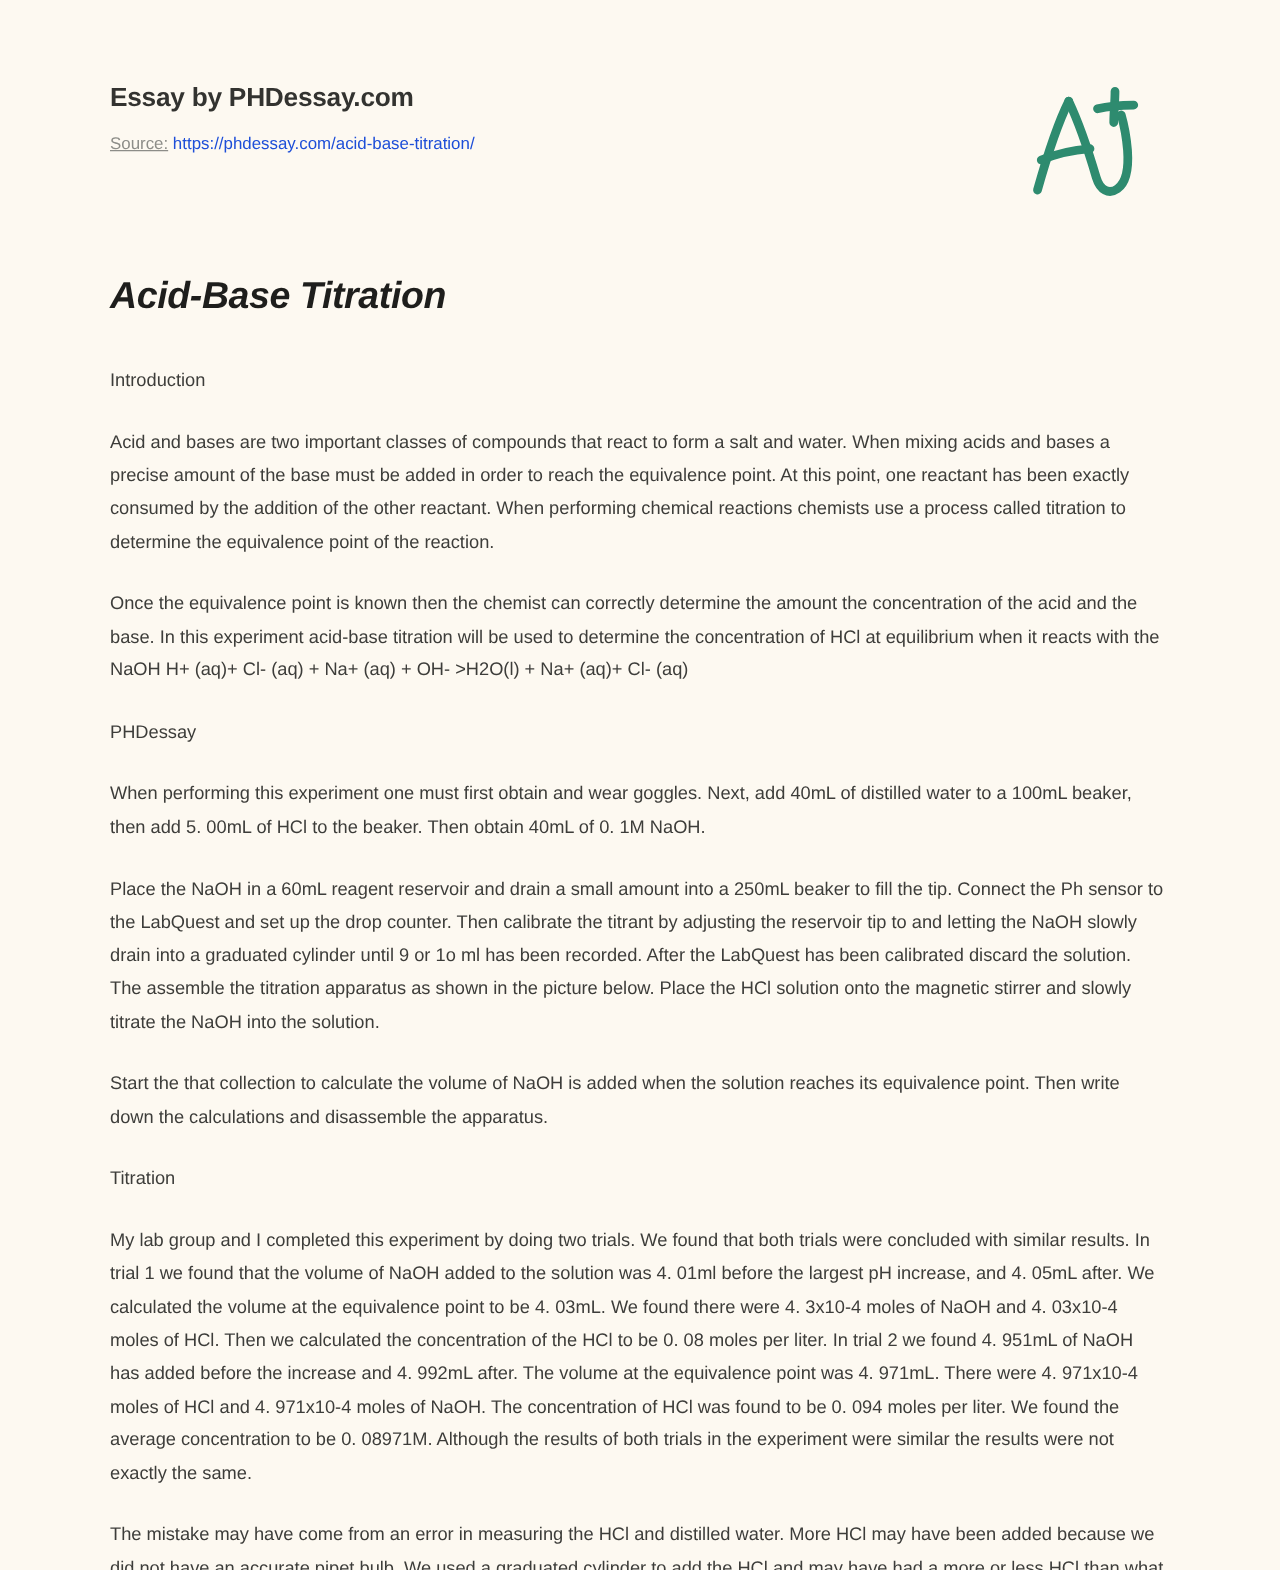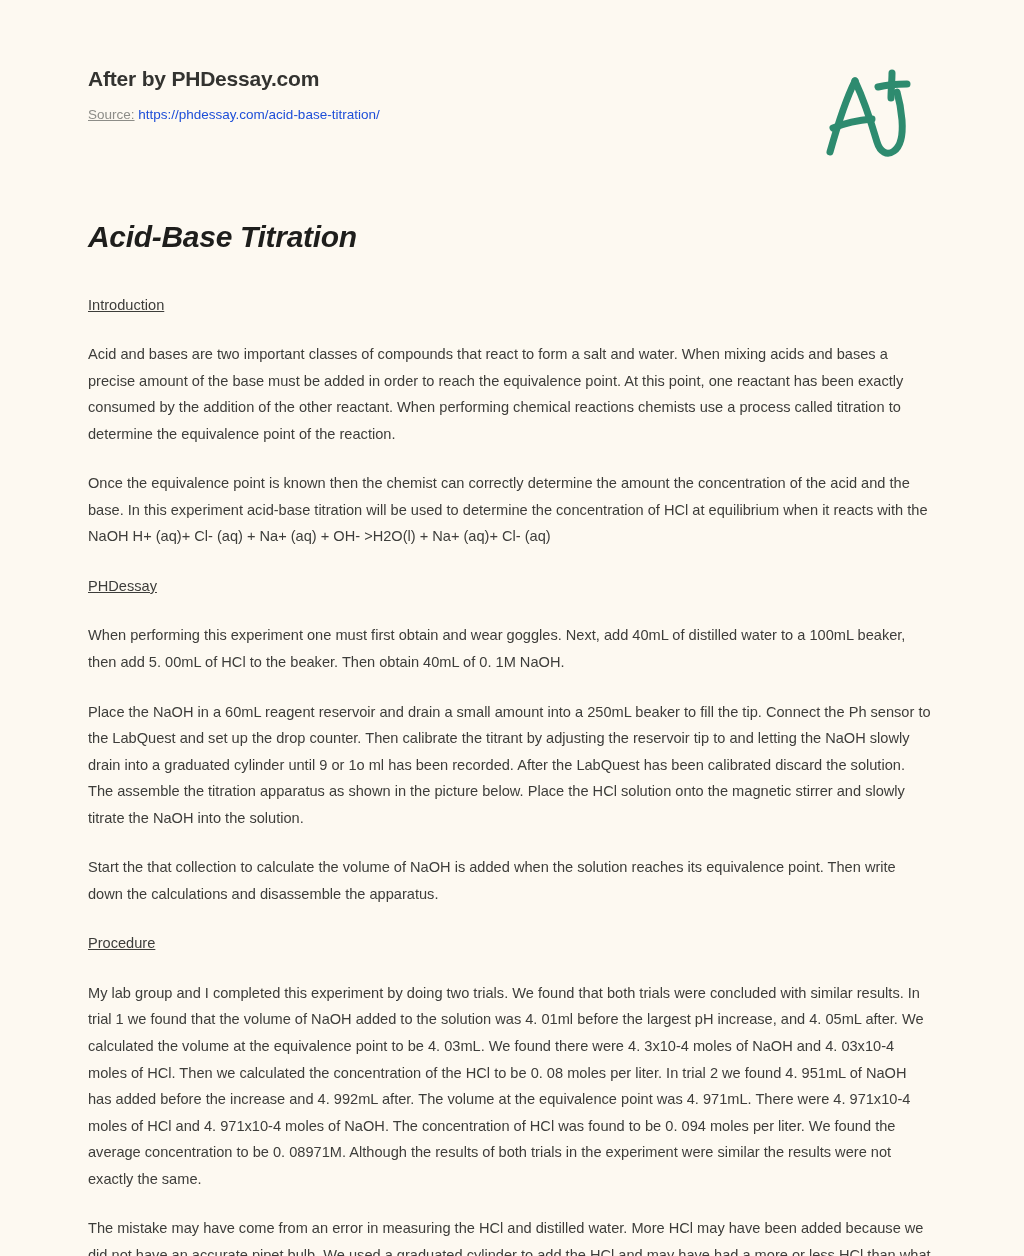--- a/index.html
+++ b/index.html
@@ -85,30 +85,29 @@
   }
   .content p {
     margin: 0 0 23px 0;
     font-size: 14.6px;
     line-height: 1.82;
     color: #3d3d3a;
     text-align: left;
   }
   .content p.section-heading {
     margin-bottom: 23px;
-    text-decoration: underline;
   }
 </style>
 </head>
 <body>
 
 <div class="page">
 
   <div class="site-header">
-    <div class="brand-line">After by PHDessay.com</div>
+    <div class="brand-line">Essay by PHDessay.com</div>
     <div class="source-line">
       <span class="source-label">Source:</span>
       <a class="source-url" href="#">https://phdessay.com/acid-base-titration/</a>
     </div>
   </div>
 
   <div class="logo">
     <svg viewBox="0 0 100 95" xmlns="http://www.w3.org/2000/svg">
       <g fill="none" stroke="#2e8b6f" stroke-linecap="round" stroke-linejoin="round">
 
@@ -128,19 +127,19 @@
   <h1 class="doc-title">Acid-Base Titration</h1>
 
   <div class="content">
     <p class="section-heading">Introduction</p>
     <p>Acid and bases are two important classes of compounds that react to form a salt and water. When mixing acids and bases a precise amount of the base must be added in order to reach the equivalence point. At this point, one reactant has been exactly consumed by the addition of the other reactant. When performing chemical reactions chemists use a process called titration to determine the equivalence point of the reaction.</p>
     <p>Once the equivalence point is known then the chemist can correctly determine the amount the concentration of the acid and the base. In this experiment acid-base titration will be used to determine the concentration of HCl at equilibrium when it reacts with the NaOH H+ (aq)+ Cl- (aq) + Na+ (aq) + OH- &gt;H2O(l) + Na+ (aq)+ Cl- (aq)</p>
     <p class="section-heading">PHDessay</p>
     <p>When performing this experiment one must first obtain and wear goggles. Next, add 40mL of distilled water to a 100mL beaker, then add 5. 00mL of HCl to the beaker. Then obtain 40mL of 0. 1M NaOH.</p>
     <p>Place the NaOH in a 60mL reagent reservoir and drain a small amount into a 250mL beaker to fill the tip. Connect the Ph sensor to the LabQuest and set up the drop counter. Then calibrate the titrant by adjusting the reservoir tip to and letting the NaOH slowly drain into a graduated cylinder until 9 or 1o ml has been recorded. After the LabQuest has been calibrated discard the solution. The assemble the titration apparatus as shown in the picture below. Place the HCl solution onto the magnetic stirrer and slowly titrate the NaOH into the solution.</p>
     <p>Start the that collection to calculate the volume of NaOH is added when the solution reaches its equivalence point. Then write down the calculations and disassemble the apparatus.</p>
-    <p class="section-heading">Procedure</p>
+    <p class="section-heading">Titration</p>
     <p>My lab group and I completed this experiment by doing two trials. We found that both trials were concluded with similar results. In trial 1 we found that the volume of NaOH added to the solution was 4. 01ml before the largest pH increase, and 4. 05mL after. We calculated the volume at the equivalence point to be 4. 03mL. We found there were 4. 3x10-4 moles of NaOH and 4. 03x10-4 moles of HCl. Then we calculated the concentration of the HCl to be 0. 08 moles per liter. In trial 2 we found 4. 951mL of NaOH has added before the increase and 4. 992mL after. The volume at the equivalence point was 4. 971mL. There were 4. 971x10-4 moles of HCl and 4. 971x10-4 moles of NaOH. The concentration of HCl was found to be 0. 094 moles per liter. We found the average concentration to be 0. 08971M. Although the results of both trials in the experiment were similar the results were not exactly the same.</p>
     <p>The mistake may have come from an error in measuring the HCl and distilled water. More HCl may have been added because we did not have an accurate pipet bulb. We used a graduated cylinder to add the HCl and may have had a more or less HCl than what was needed in the experiment.</p>
 
   </div>
 
 </div>
 
 </body></html>

